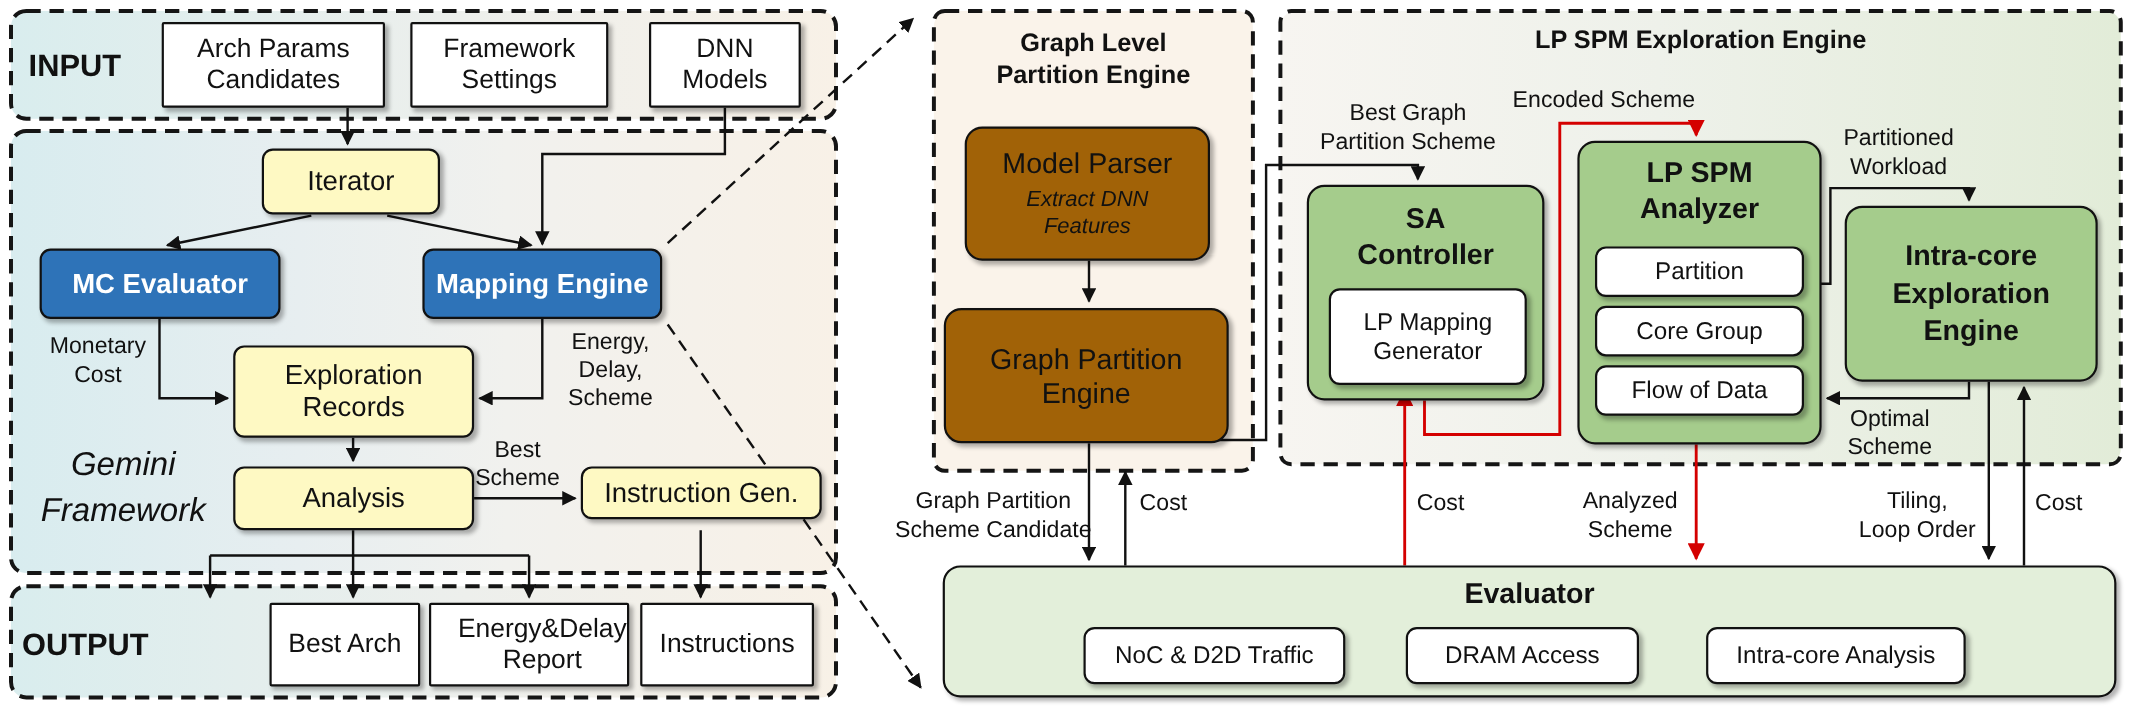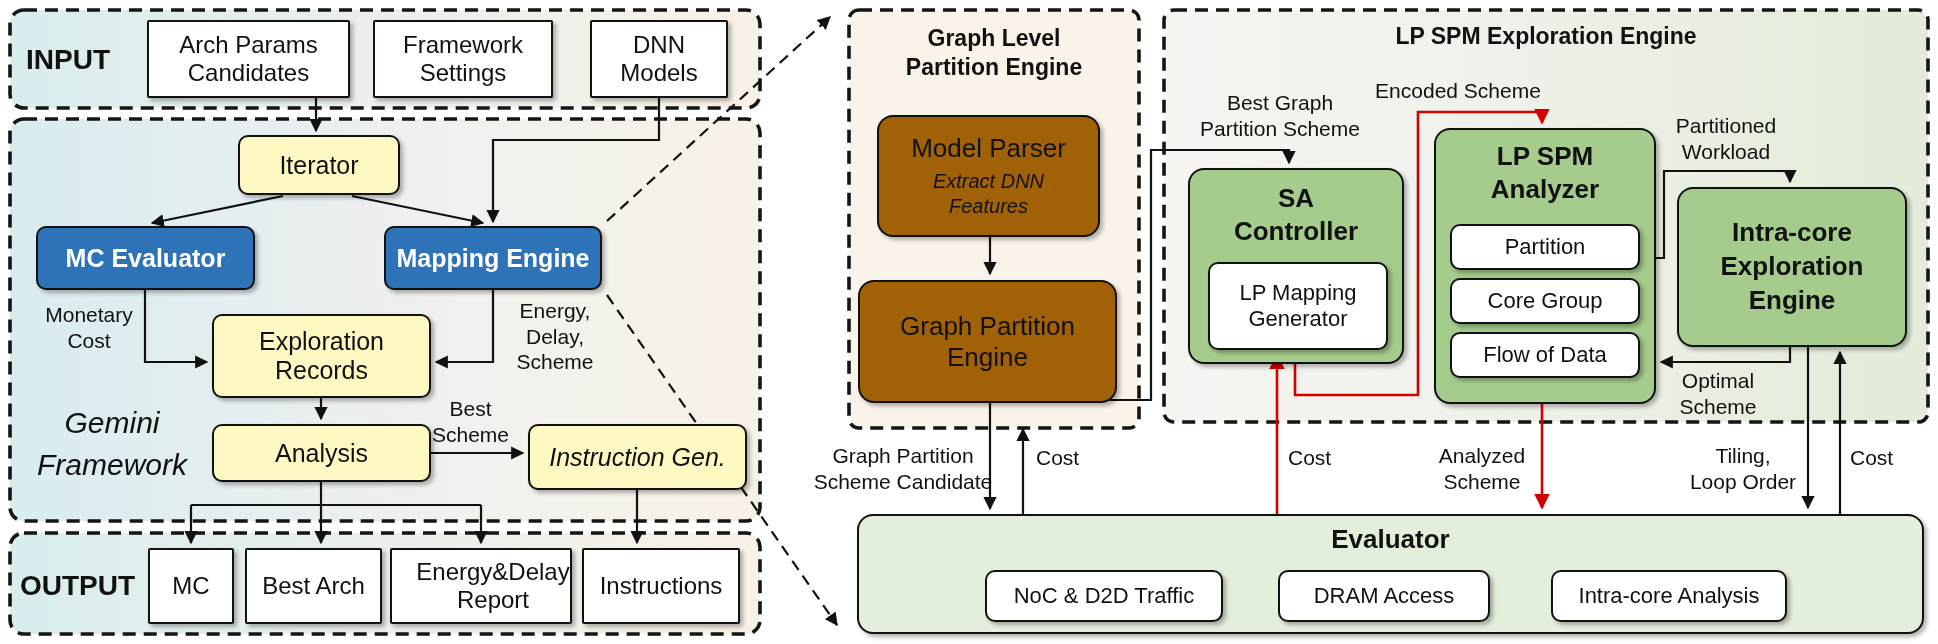--- a/index.html
+++ b/index.html
@@ -100,32 +100,31 @@
 
   <div class="gem" style="left:12px;top:402px;width:200px;">Gemini
 Framework</div>
 
   <div class="box lblue" style="left:238px;top:135px;width:162px;height:60px;">Iterator</div>
   <div class="box dblue" style="left:36px;top:226px;width:219px;height:64px;">MC Evaluator</div>
   <div class="box dblue" style="left:384px;top:226px;width:218px;height:64px;">Mapping Engine</div>
   <div class="box lblue" style="left:212px;top:314px;width:219px;height:84px;">Exploration
 Records</div>
   <div class="box lblue" style="left:212px;top:424px;width:219px;height:58px;">Analysis</div>
-  <div class="box lblue" style="left:528px;top:424px;width:219px;height:66px;font-style:italic;">Instruction Gen.</div>
+  <div class="box lblue" style="left:528px;top:424px;width:219px;height:48px;">Instruction Gen.</div>
 
   <div class="lab" style="left:30px;top:302px;width:118px;">Monetary
 Cost</div>
   <div class="lab" style="left:500px;top:298px;width:110px;">Energy,
 Delay,
 Scheme</div>
   <div class="lab" style="left:418px;top:396px;width:105px;">Best
 Scheme</div>
 
   <div class="seclab" style="left:20px;top:570px;">OUTPUT</div>
-  <div class="box plain" style="left:148px;top:548px;width:86px;height:76px;">MC</div>
   <div class="box plain" style="left:245px;top:548px;width:137px;height:76px;">Best Arch</div>
   <div class="box plain" style="left:390px;top:548px;width:182px;height:76px;padding-left:24px;">Energy&amp;Delay
 Report</div>
   <div class="box plain" style="left:582px;top:548px;width:158px;height:76px;">Instructions</div>
 
   <div class="title2" style="left:858px;top:24px;width:272px;">Graph Level
 Partition Engine</div>
   <div class="box gray" style="left:877px;top:115px;width:223px;height:122px;">
     <div>Model Parser</div>
     <div class="mpsub">Extract DNN

